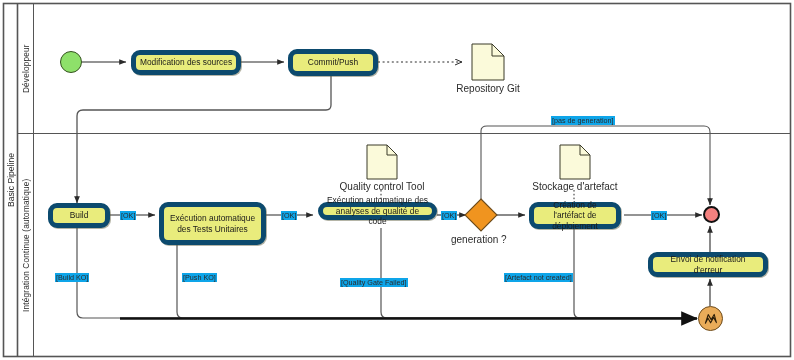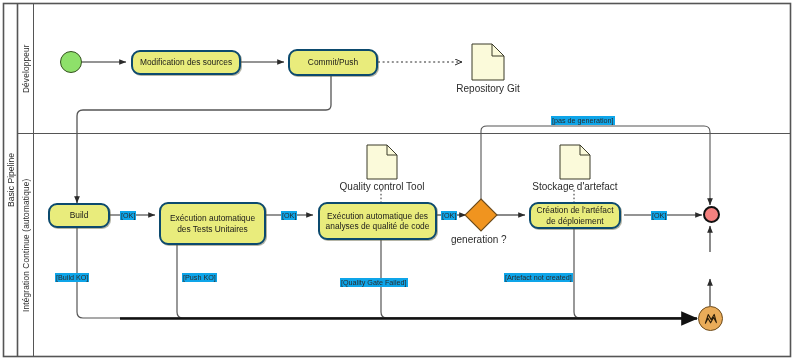--- a/index.html
+++ b/index.html
@@ -23,21 +23,21 @@
     top: 0;
     width: 794px;
     height: 360px;
   }
   .node {
     position: absolute;
     box-sizing: border-box;
   }
   .task {
     background: #e9ec7c;
-    border: 2px solid #0c4a6e;
+    border: 5px solid #0c4a6e;
     border-radius: 9px;
     display: flex;
     align-items: center;
     justify-content: center;
     text-align: center;
     font-size: 8.4px;
     line-height: 1.25;
     color: #1a1a1a;
     padding: 1px 3px;
     box-shadow: 1px 1px 0 rgba(90,90,60,0.45);
@@ -213,28 +213,31 @@
   </div>
 
   <div class="node task" style="left:288px; top:49px; width:90px; height:27px;">
     <span>Commit/Push</span>
   </div>
 
   <div class="node task" style="left:159px; top:202px; width:107px; height:43px;">
     <span>Exécution automatique des Tests Unitaires</span>
   </div>
 
-  <div class="node task" style="left:318px; top:202px; width:119px; height:38px;text-align:center;">
+  <div class="node task" style="left:318px; top:202px; width:119px; height:18px;text-align:center;">
     <span>Exécution automatique des analyses de qualité de code</span>
   </div>
 
   <div class="node task" style="left:529px; top:202px; width:92px; height:27px;align-items:center;">
     <span>Création de l'artéfact de déploiement</span>
   </div>
 
+  <div class="node task" style="left:648px; top:252px; width:120px; height:25px;">
+    <span>Envoi de notification d'erreur</span>
+  </div>
 
   <div class="artifact-label" style="left:448px; top:83px; width:80px;">
     <span>Repository Git</span>
   </div>
   <div class="artifact-label" style="left:332px; top:181px; width:100px;">
     <span>Quality control Tool</span>
   </div>
   <div class="artifact-label" style="left:528px; top:181px; width:94px;">
     <span>Stockage d'artefact</span>
   </div>

